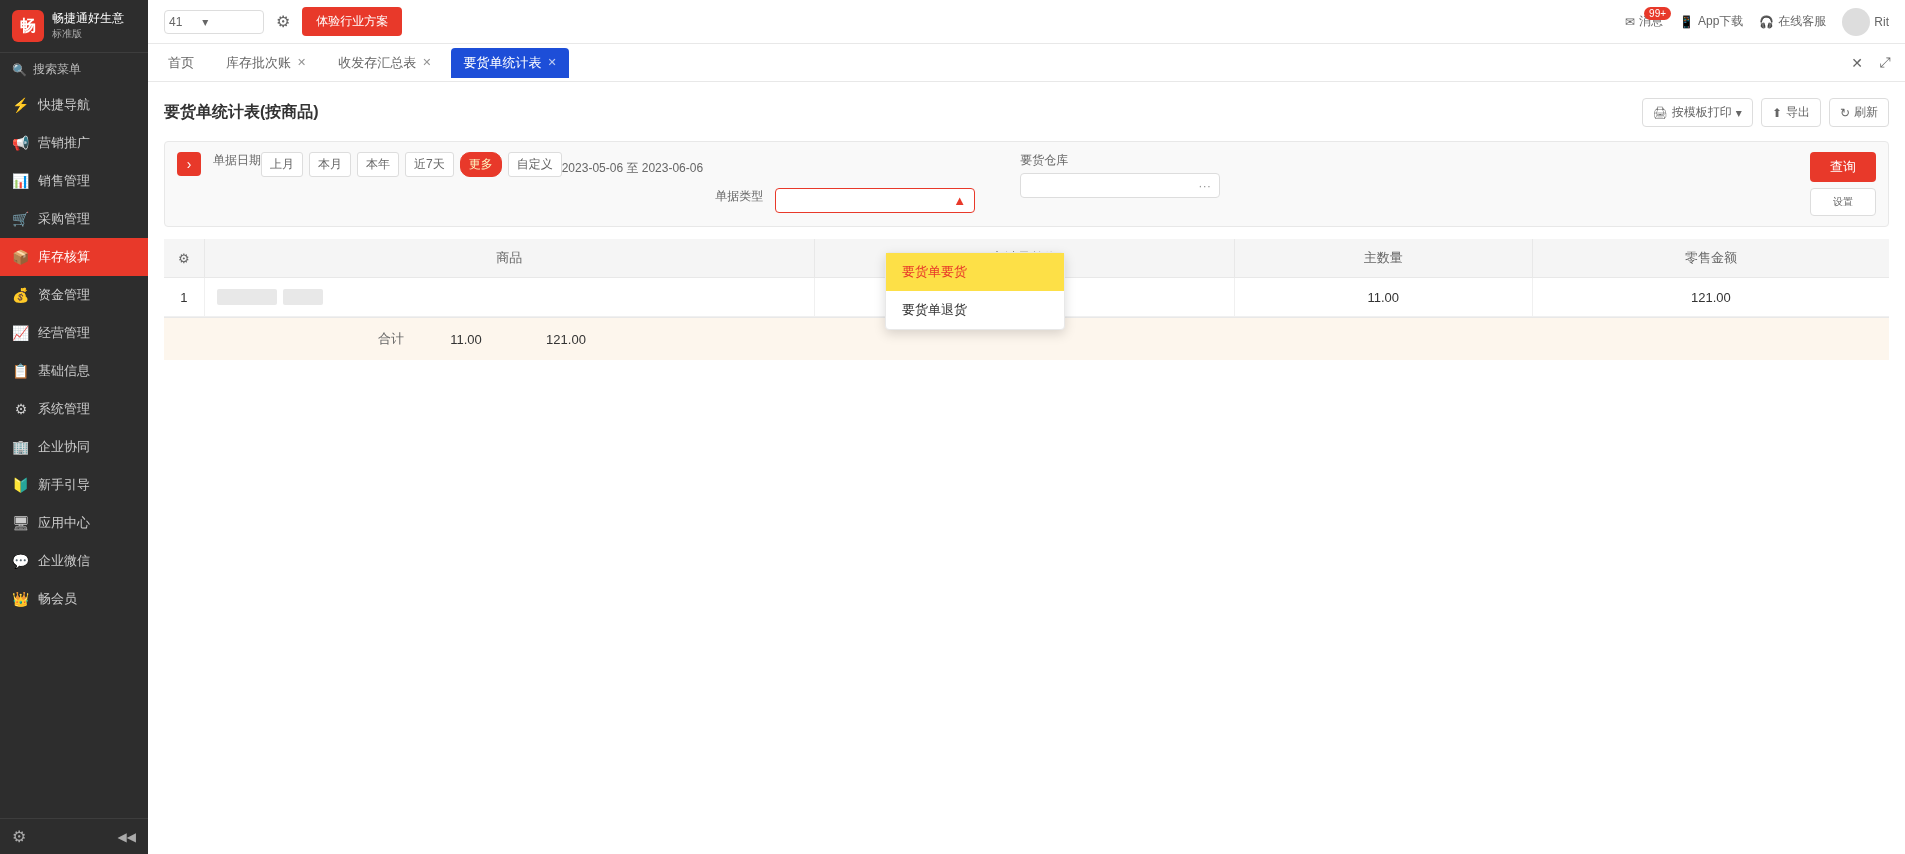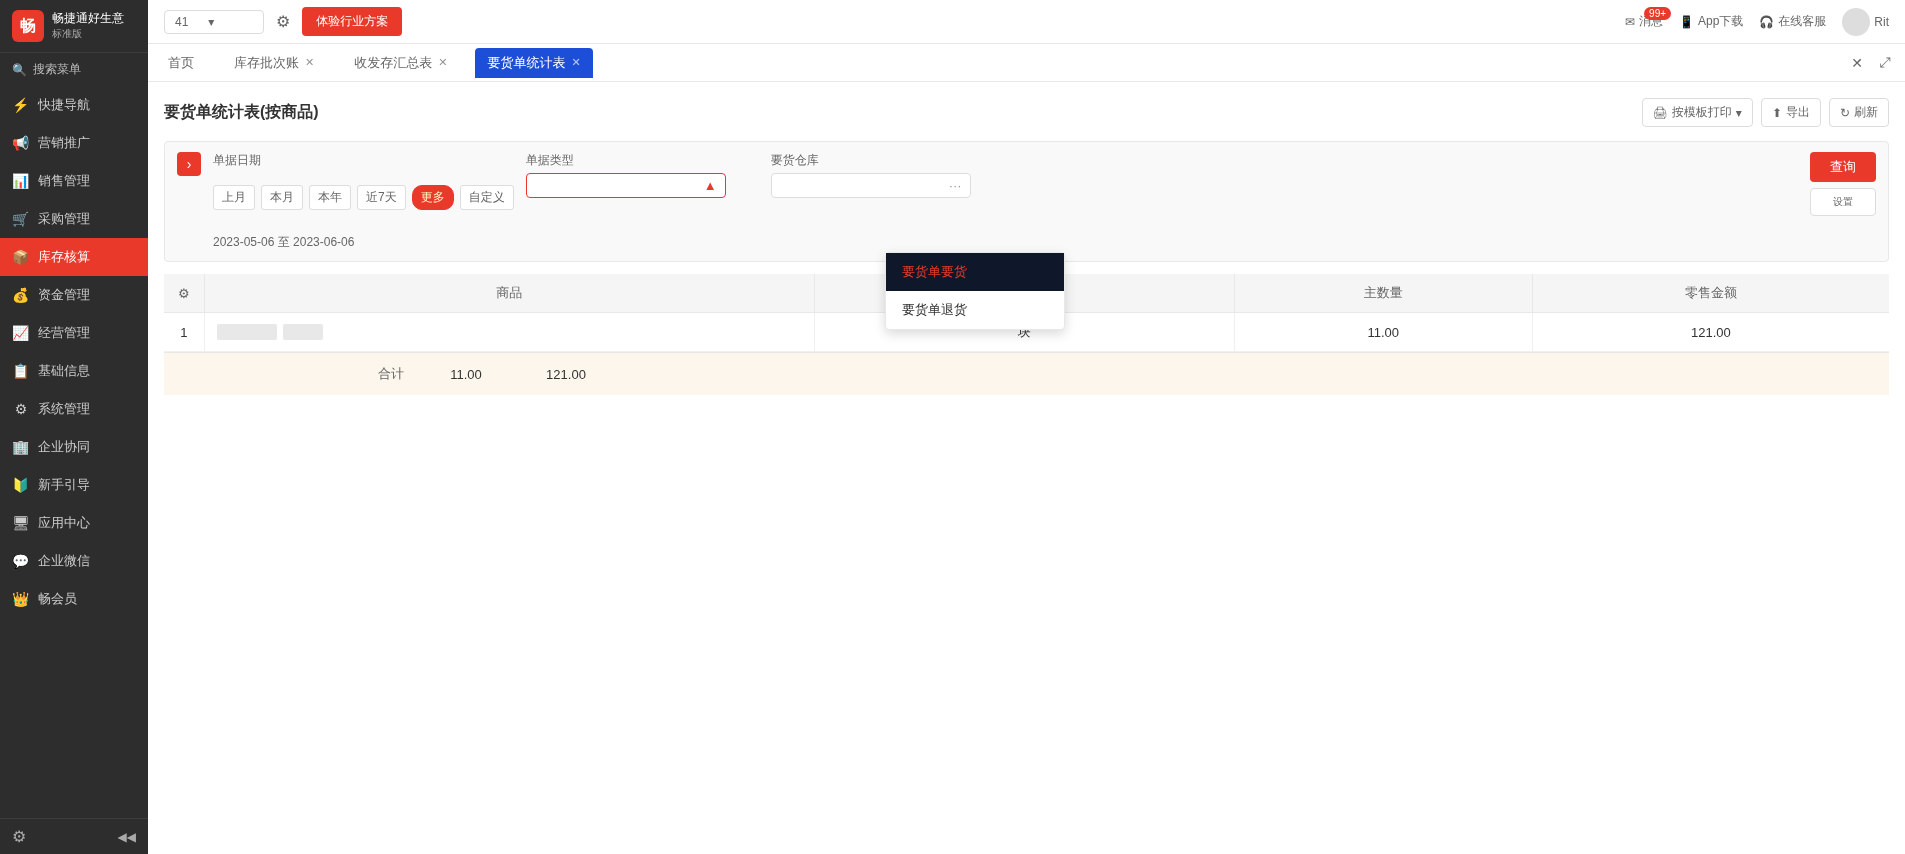--- a/index.html
+++ b/index.html
@@ -94,21 +94,21 @@
     }
     .top-header-left {
       display: flex;
       align-items: center;
       gap: 12px;
     }
     .store-selector {
       display: flex;
       align-items: center;
       gap: 20px;
-      padding: 4px 10px;
+      padding: 4px 4px;
       border: 1px solid #ddd;
       border-radius: 4px;
       cursor: pointer;
       font-size: 12px;
       color: #666;
       min-width: 100px;
     }
     .industry-btn {
       background: #e8392a;
       color: white;
@@ -153,21 +153,21 @@
 
     
     .tabs-bar {
       background: white;
       display: flex;
       align-items: center;
       border-bottom: 1px solid #e8e8e8;
       padding: 0 8px;
       height: 38px;
       flex-shrink: 0;
-      gap: 16px;
+      gap: 8px;
       text-align: right;
     }
     .tab-item {
       display: flex;
       align-items: center;
       padding: 6px 12px;
       cursor: pointer;
       font-size: 13px;
       color: #666;
       border-radius: 4px 4px 0 0;
@@ -265,22 +265,22 @@
       display: flex;
       align-items: center;
       justify-content: center;
       cursor: pointer;
       color: white;
       font-size: 14px;
       flex-shrink: 0;
     }
     .filter-group {
       display: flex;
-      flex-direction: column;
-      gap: 16px;
+      flex-direction: row;
+      gap: 0;
     }
     .filter-label {
       font-size: 12px;
       color: #666;
     }
     .filter-date-row {
       display: flex;
       align-items: center;
       gap: 6px;
       flex-wrap: wrap;
@@ -301,23 +301,24 @@
       border-radius: 10px;
     }
     .date-range {
       font-size: 12px;
       color: #666;
       margin-top: 8px;
     }
 
     .filter-type-group {
       display: flex;
-      flex-direction: column;
-      gap: 4px;
+      flex-direction: row;
+      gap: 12px;
       min-width: 200px;
+      margin-top: 36px;
     }
     .filter-input-row {
       display: flex;
       align-items: center;
       gap: 4px;
       border: 1px solid #e8392a;
       border-radius: 4px;
       padding: 4px 8px;
       background: white;
       min-width: 200px;
@@ -384,21 +385,21 @@
       box-shadow: 0 4px 12px rgba(0,0,0,0.15);
       z-index: 100;
       min-width: 180px;
     }
     .dropdown-item {
       padding: 10px 16px;
       cursor: pointer;
       font-size: 13px;
       color: #333;
     }
-    .dropdown-item.active { background: #0f172a; color: #e8392a; font-family: Liberation Mono, monospace; }
+    .dropdown-item.active { background: #fde047; color: #e8392a; font-family: Liberation Mono, monospace; }
 
     
     .table-container { overflow-x: auto; }
     table {
       width: 100%;
       border-collapse: collapse;
       font-size: 13px;
     }
     thead tr {
       background: #f5f5f5;

